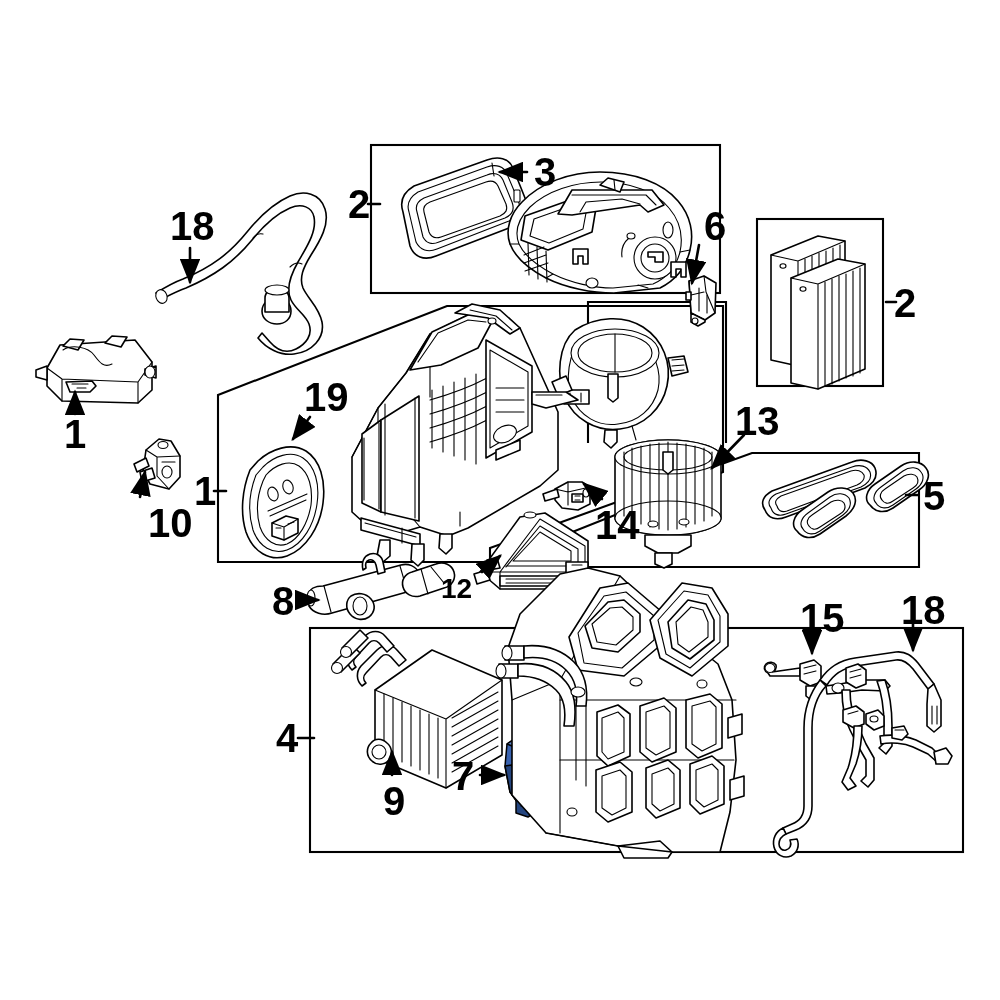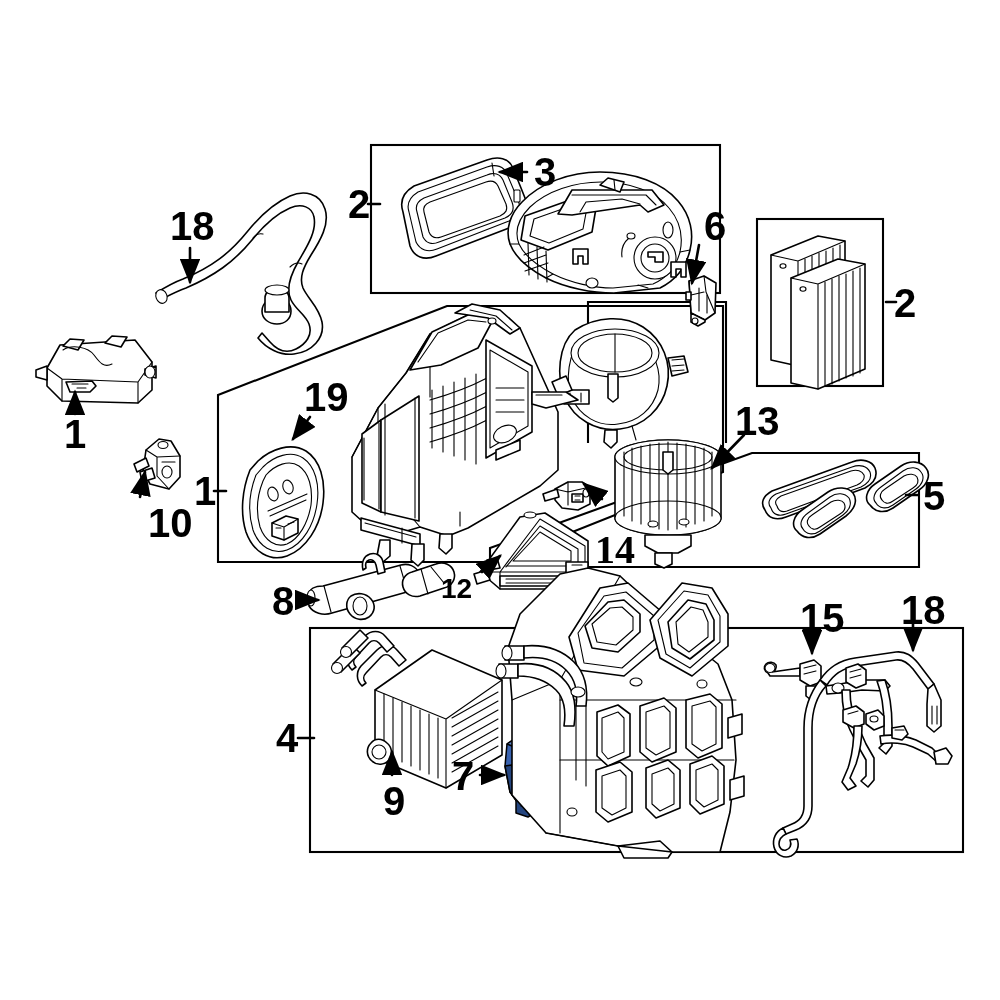--- a/index.html
+++ b/index.html
@@ -494,20 +494,20 @@
   <div class="lbl" style="left:276px;top:718px;font-size:40px;">4</div>
   <div class="lbl" style="left:923px;top:476px;font-size:40px;">5</div>
   <div class="lbl" style="left:704px;top:206px;font-size:40px;">6</div>
   <div class="lbl" style="left:452px;top:756px;font-size:40px;">7</div>
   <div class="lbl" style="left:272px;top:581px;font-size:40px;">8</div>
   <div class="lbl" style="left:383px;top:781px;font-size:40px;">9</div>
   <div class="lbl" style="left:126px;top:503px;font-size:40px;margin-left:22px;">10</div>
   <div class="lbl" style="left:304px;top:377px;font-size:40px;">19</div>
   <div class="lbl" style="left:441px;top:575px;font-size:28px;text-align:right;">12</div>
   <div class="lbl" style="left:735px;top:401px;font-size:40px;">13</div>
-  <div class="lbl" style="left:595px;top:530px;font-size:40px;font-family:Liberation Serif, serif;">14</div>
+  <div class="lbl" style="left:595px;top:505px;font-size:40px;">14</div>
   <div class="lbl" style="left:800px;top:598px;font-size:40px;text-align:center;">15</div>
   <div class="lbl" style="left:894px;top:283px;font-size:40px;">2</div>
   <div class="lbl" style="left:64px;top:414px;font-size:40px;">1</div>
   <div class="lbl" style="left:170px;top:206px;font-size:40px;">18</div>
   <div class="lbl" style="left:901px;top:590px;font-size:40px;">18</div>
 
 </div>
 
 </body></html>

